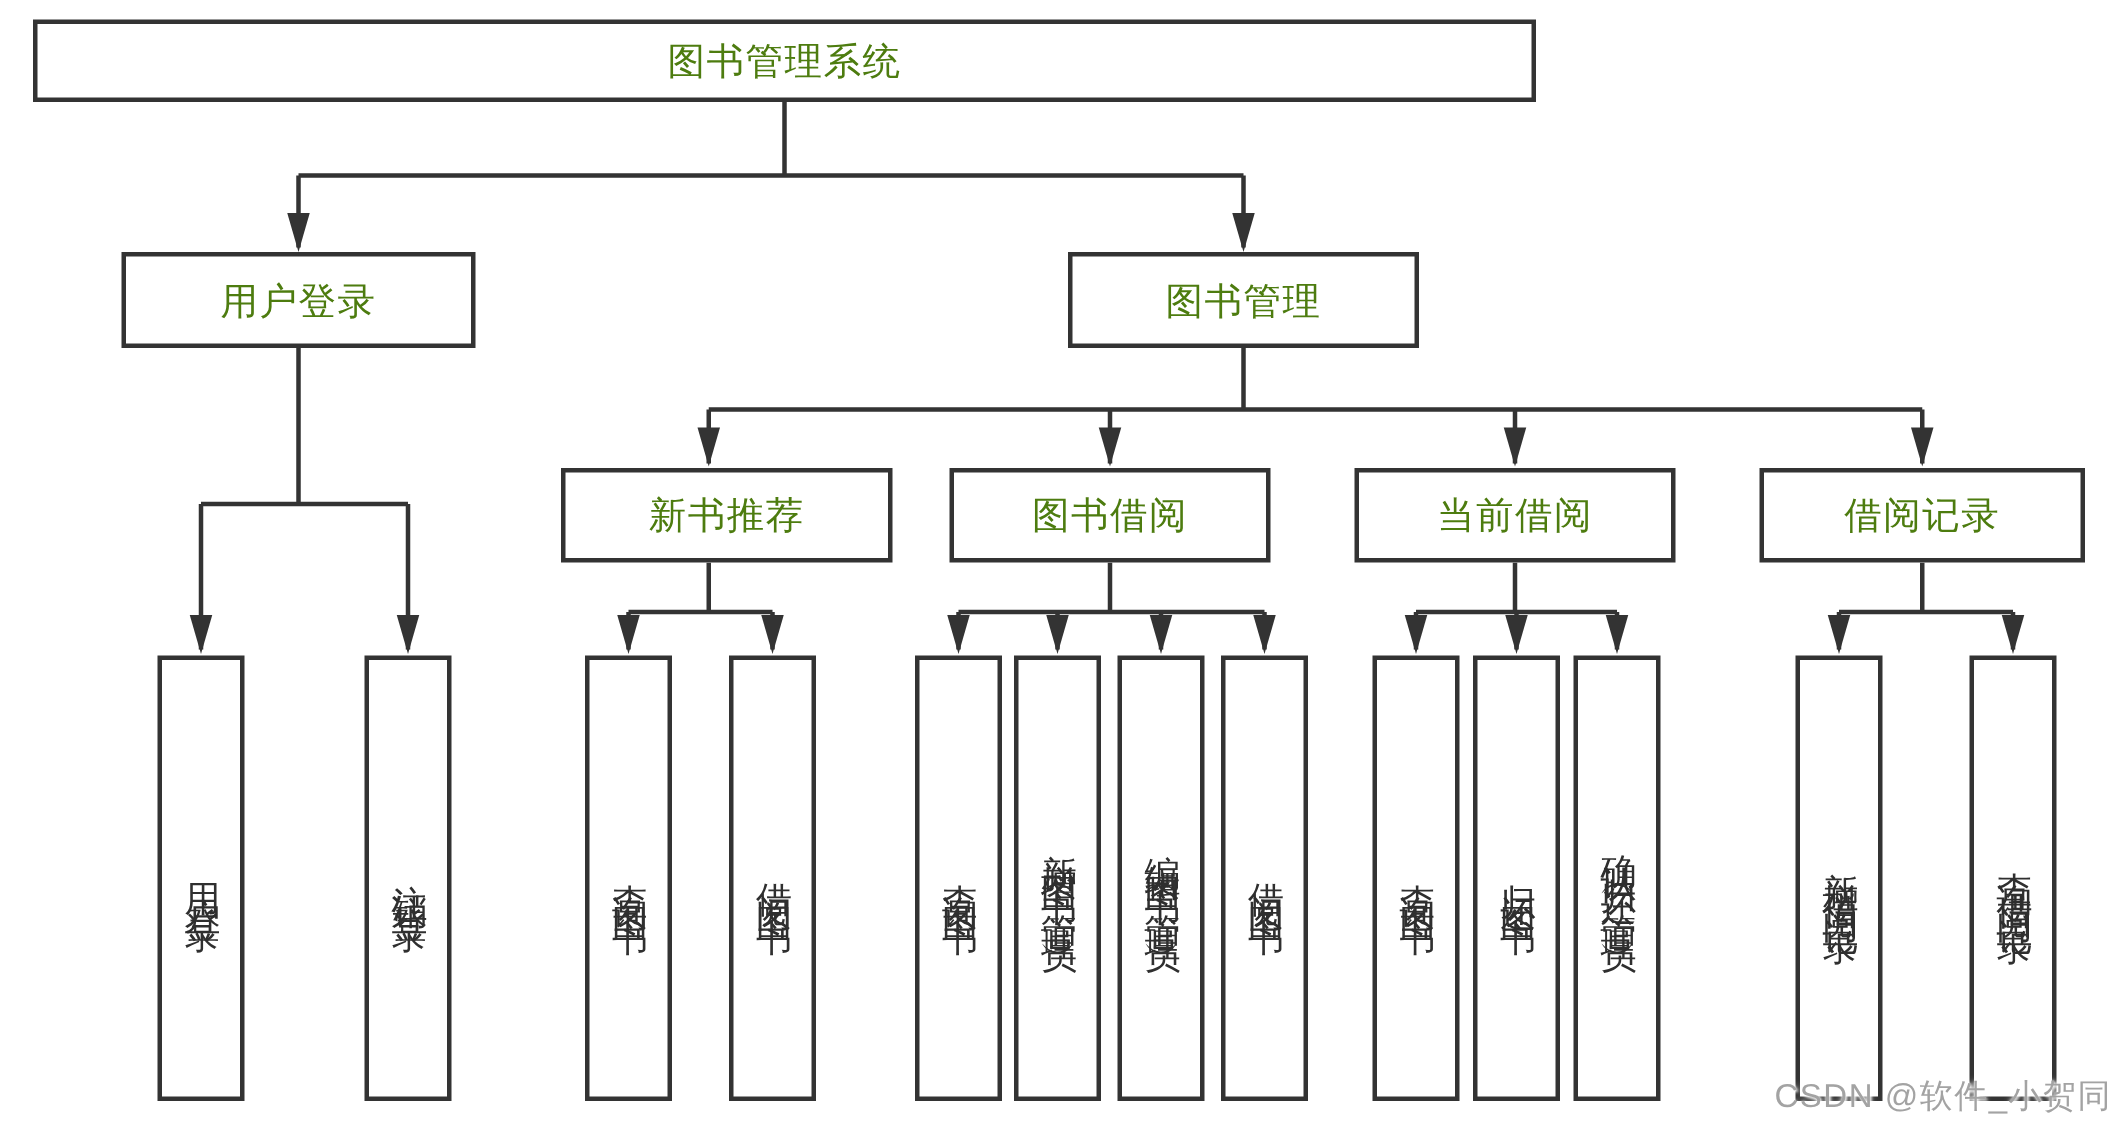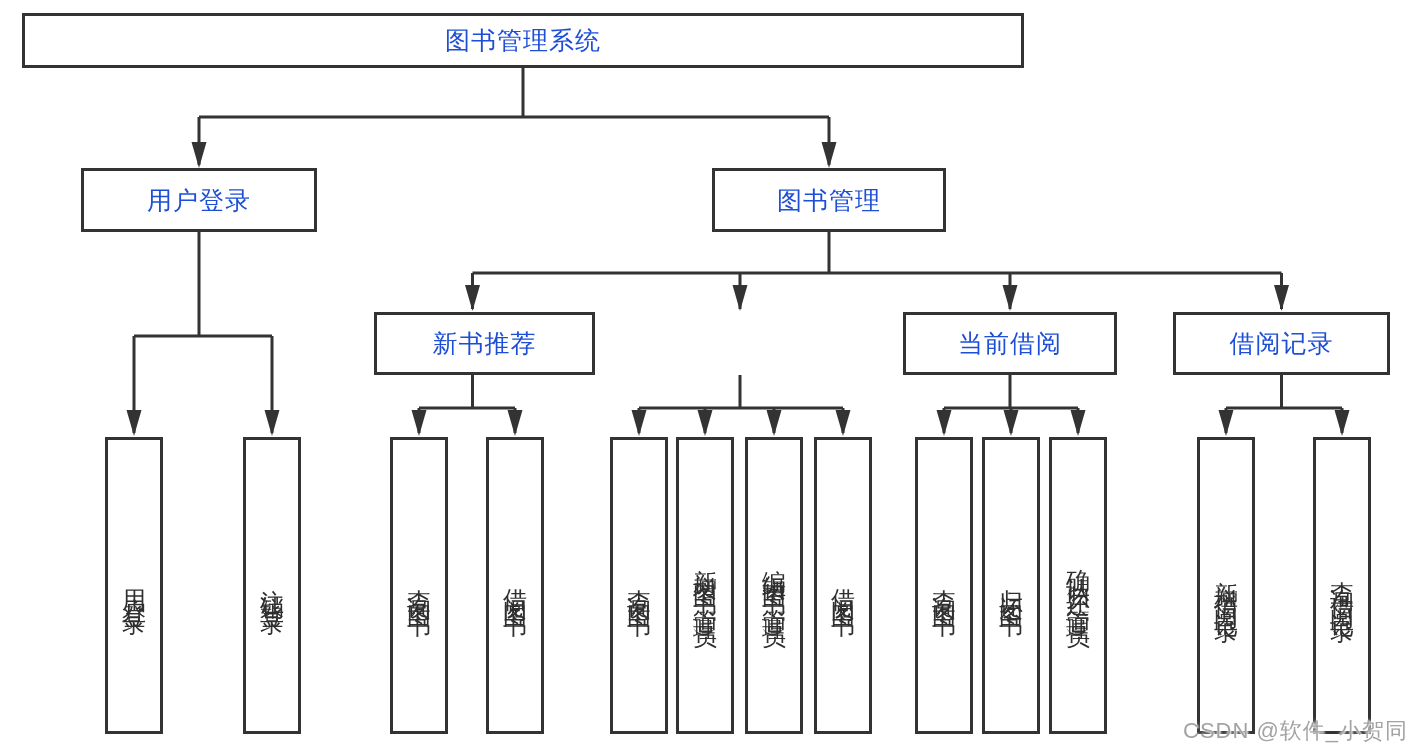--- a/index.html
+++ b/index.html
@@ -19,21 +19,21 @@
     position: absolute;
     left: 0;
     top: 0;
     pointer-events: none;
   }
   .box {
     position: absolute;
     box-sizing: border-box;
     border: 3px solid #333333;
     background: #ffffff;
-    color: #1d4ed8;
+    color: #4d7c0f;
     display: flex;
     align-items: center;
     justify-content: center;
     font-size: 25px;
     letter-spacing: 1px;
     white-space: nowrap;
   }
   .box.root {
     font-size: 25px;
   }
@@ -108,20 +108,21 @@
       <use href="#arrow" x="1342" y="436"></use>
     </g>
   </svg>
 
   <div class="box root" style="left:22px; top:13px; width:1002px; height:55px;">图书管理系统</div>
 
   <div class="box" style="left:81px; top:168px; width:236px; height:64px;">用户登录</div>
   <div class="box" style="left:712px; top:168px; width:234px; height:64px;">图书管理</div>
 
   <div class="box" style="left:362px; top:312px; width:221px; height:63px;margin-left:12px;">新书推荐</div>
+  <div class="box" style="left:633px; top:312px; width:214px; height:63px;">图书借阅</div>
   <div class="box" style="left:903px; top:312px; width:214px; height:63px;">当前借阅</div>
   <div class="box" style="left:1173px; top:312px; width:217px; height:63px;">借阅记录</div>
 
   <div class="vbox" style="left:105px;">用户登录</div>
   <div class="vbox" style="left:243px;">注销登录</div>
   <div class="vbox" style="left:390px;">查询图书</div>
   <div class="vbox" style="left:486px;">借阅图书</div>
   <div class="vbox" style="left:610px;">查询图书</div>
   <div class="vbox" style="left:676px;">新增图书（管理员）</div>
   <div class="vbox" style="left:745px;">编辑图书（管理员）</div>

